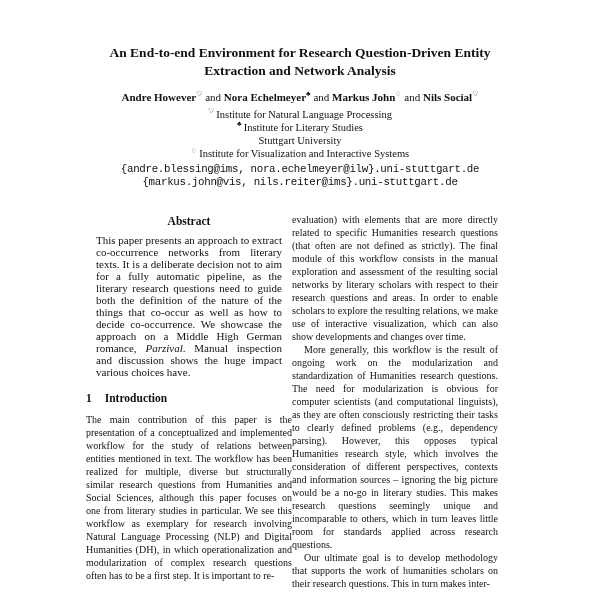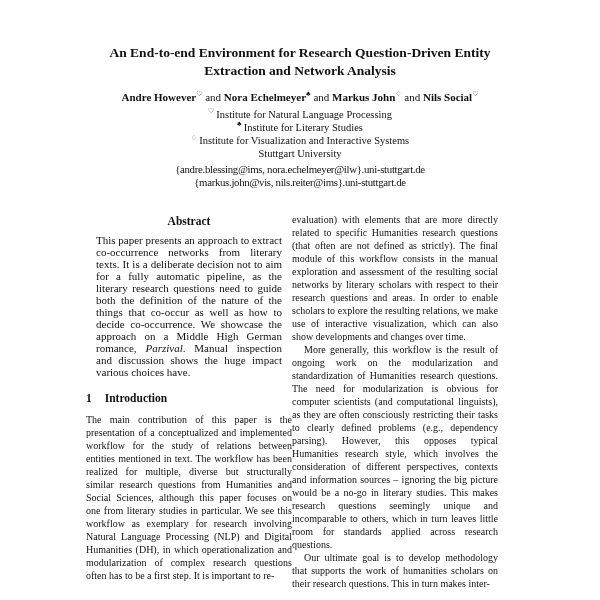--- a/index.html
+++ b/index.html
@@ -42,21 +42,21 @@
     line-height: 0;
   }
   .affiliations {
     text-align: center;
     font-size: 10.5px;
     line-height: 1.26;
   }
   .affil-line sup.mark { margin-right: 2px; }
   .emails {
     text-align: center;
-    font-family: Liberation Serif, serif;
+    font-family: Liberation Mono, monospace;
     font-size: 10.8px;
     line-height: 1.25;
     margin-top: 2px;
     letter-spacing: -0.3px;
   }
   .columns {
     display: flex;
     margin-top: 24px;
   }
   .col { width: 206px; }
@@ -93,22 +93,22 @@
 
 <div class="page">
 
   <h1 class="title">An End-to-end Environment for Research Question-Driven Entity Extraction and Network Analysis</h1>
 
   <div class="authors"><span><span class="name">Andre However</span><sup class="mark">♡</sup></span> <span>and</span> <span><span class="name">Nora Echelmeyer</span><sup class="mark">♣</sup></span> <span>and</span> <span><span class="name">Markus John</span><sup class="mark">♢</sup></span> <span>and</span> <span><span class="name">Nils Social</span><sup class="mark">♡</sup></span></div>
 
   <div class="affiliations">
     <div class="affil-line"><sup class="mark">♡</sup><span>Institute for Natural Language Processing</span></div>
     <div class="affil-line"><sup class="mark">♣</sup><span>Institute for Literary Studies</span></div>
+    <div class="affil-line"><span>Stuttgart University</span></div>
     <div class="affil-line"><sup class="mark">♢</sup><span>Institute for Visualization and Interactive Systems</span></div>
-    <div class="affil-line"><span>Stuttgart University</span></div>
   </div>
 
   <div class="emails">
     <div>{andre.blessing@ims, nora.echelmeyer@ilw}.uni-stuttgart.de</div>
     <div>{markus.john@vis, nils.reiter@ims}.uni-stuttgart.de</div>
   </div>
 
   <div class="columns">
 
     <div class="col">

